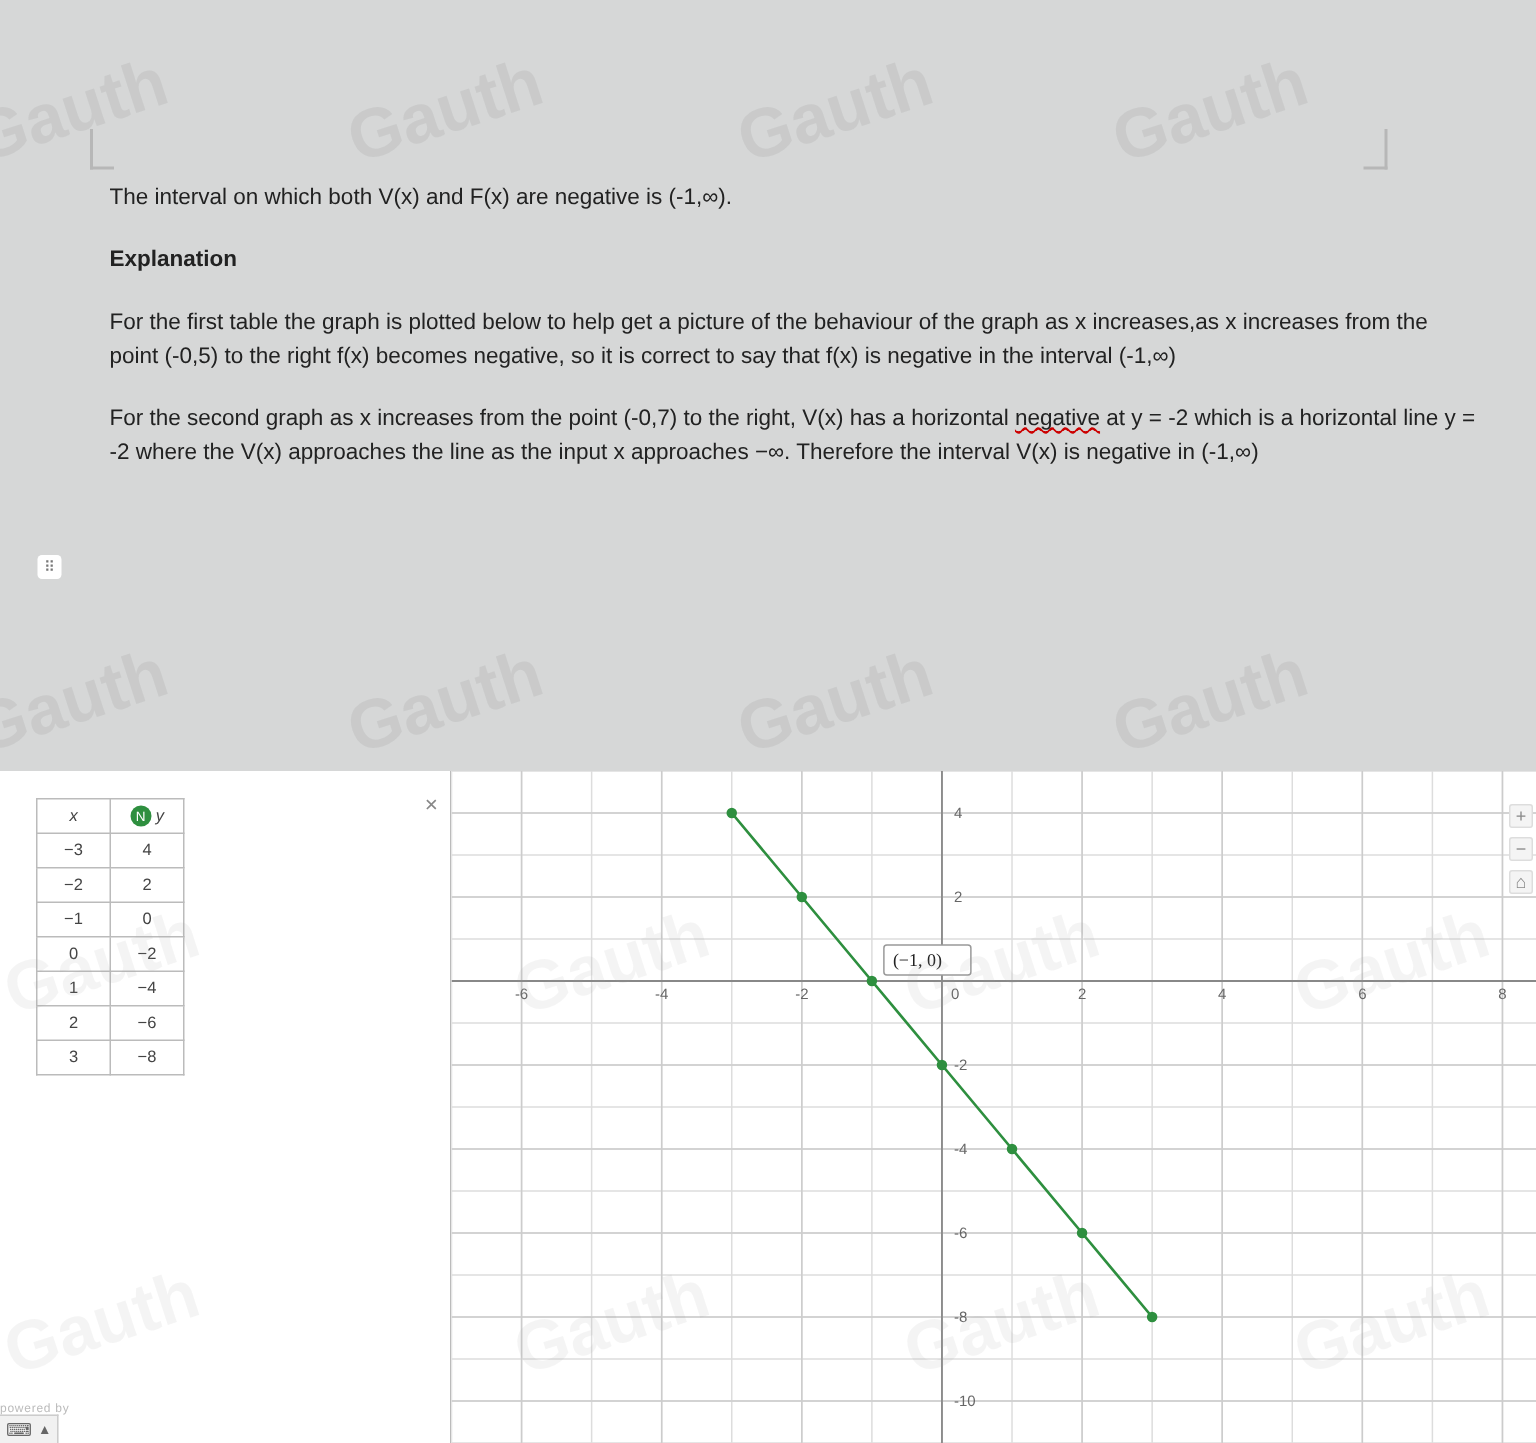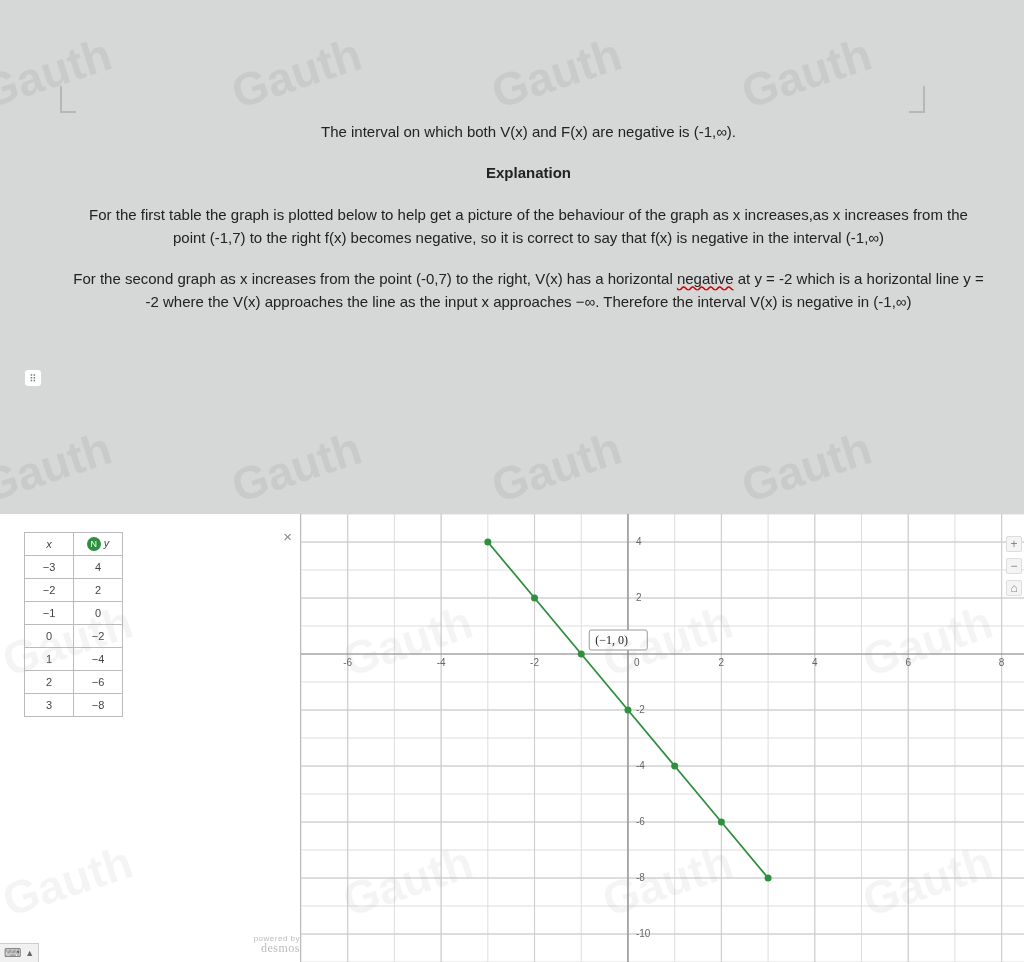--- a/index.html
+++ b/index.html
@@ -2,36 +2,36 @@
 <html><head>
 <meta charset="utf-8">
 <style>
   html,body{margin:0;padding:0;font-family:"Segoe UI",Arial,sans-serif;background:#fff;color:#222;}
   .page{width:1024px;height:962px;position:relative;overflow:hidden;}
   
   .top-pane{position:relative;height:514px;background:#d6d7d7;}
   .corner-mark{position:absolute;border:2px solid #b7b7b7;}
   .corner-tl{left:60px;top:86px;width:14px;height:25px;border-right:none;border-top:none;}
   .corner-tr{right:99px;top:86px;width:14px;height:25px;border-left:none;border-top:none;}
-  .text-block{position:absolute;left:73px;top:120px;right:40px;font-size:15px;line-height:1.55;text-align:center;}
+  .text-block{position:absolute;left:73px;top:120px;right:40px;font-size:15px;line-height:1.55;}
   .text-block p{margin:0 0 18px 0;}
   .text-block .bold{font-weight:700;}
   .squiggle{text-decoration:underline wavy #c00;text-decoration-skip-ink:none;}
   .side-handle{position:absolute;left:25px;top:370px;width:16px;height:16px;background:#fff;border-radius:3px;display:flex;align-items:center;justify-content:center;font-size:10px;color:#777;}
   
   .wm{position:absolute;font-size:46px;font-weight:700;color:rgba(160,160,160,0.22);transform:rotate(-18deg);pointer-events:none;user-select:none;font-family:Arial,sans-serif;}
   
   .bottom{position:relative;height:448px;display:flex;}
   .table-panel{width:300px;border-right:1px solid #bbb;position:relative;background:#fff;}
   .tbl{border-collapse:collapse;margin:18px 0 0 24px;font-size:11px;color:#444;}
   .tbl th,.tbl td{border:1px solid #bbb;padding:2px 10px;text-align:center;min-width:28px;height:18px;}
   .tbl th{font-weight:400;font-style:italic;background:#fff;}
   .y-badge{display:inline-flex;align-items:center;justify-content:center;width:14px;height:14px;border-radius:50%;background:#2e8f3f;color:#fff;font-size:9px;font-style:normal;margin-right:3px;}
   .close-x{position:absolute;right:8px;top:14px;font-size:15px;color:#888;cursor:pointer;}
-  .desmos{position:absolute;bottom:6px;left:0;right:0;text-align:right;font-size:8px;color:#bbb;letter-spacing:0.5px;}
+  .desmos{position:absolute;bottom:6px;left:0;right:0;text-align:left;font-size:8px;color:#bbb;letter-spacing:0.5px;}
   .desmos .brand{font-size:12px;color:#bbb;display:block;margin-top:-2px;font-family:Liberation Serif, serif;}
   
   .graph{flex:1;position:relative;background:#fff;}
   .graph svg{position:absolute;left:0;top:0;}
   .axis-label{font-size:10px;fill:#666;font-family:Arial,sans-serif;}
   .grid-line{stroke:#ddd;stroke-width:1;}
   .grid-major{stroke:#ccc;}
   .axis{stroke:#888;stroke-width:1.2;}
   .plot-line{stroke:#2e8f3f;stroke-width:1.8;fill:none;}
   .pt{fill:#2e8f3f;}
@@ -50,21 +50,21 @@
 <div class="page">
 
   <div class="top-pane">
     <div class="corner-mark corner-tl"></div>
     <div class="corner-mark corner-tr"></div>
     <div class="side-handle">⠿</div>
 
     <div class="text-block">
       <p>The interval on which both V(x) and F(x) are negative is (-1,∞).</p>
       <p class="bold">Explanation</p>
-      <p>For the first table the graph is plotted below to help get a picture of the behaviour of the graph as x increases,as x increases from the point (-1,7) to the right   f(x) becomes negative, so it is correct to say that f(x) is negative in the interval  (-1,∞)</p>
+      <p>For the first table the graph is plotted below to help get a picture of the behaviour of the graph as x increases,as x increases from the point (-0,5) to the right   f(x) becomes negative, so it is correct to say that f(x) is negative in the interval  (-1,∞)</p>
       <p>
         <span>For the second graph as x increases from the point (-0,7) to the right, V(x) has a horizontal </span><span class="squiggle">negative</span><span> at y = -2 which  is a horizontal line y = -2 where the V(x) approaches the line as the input x  approaches −∞. Therefore the interval V(x) is negative in  (-1,∞)</span>
       </p>
     </div>
 
     <span class="wm" style="left:-20px;top:46px;">Gauth</span>
     <span class="wm" style="left:230px;top:46px;">Gauth</span>
     <span class="wm" style="left:490px;top:46px;">Gauth</span>
     <span class="wm" style="left:740px;top:46px;">Gauth</span>
 

